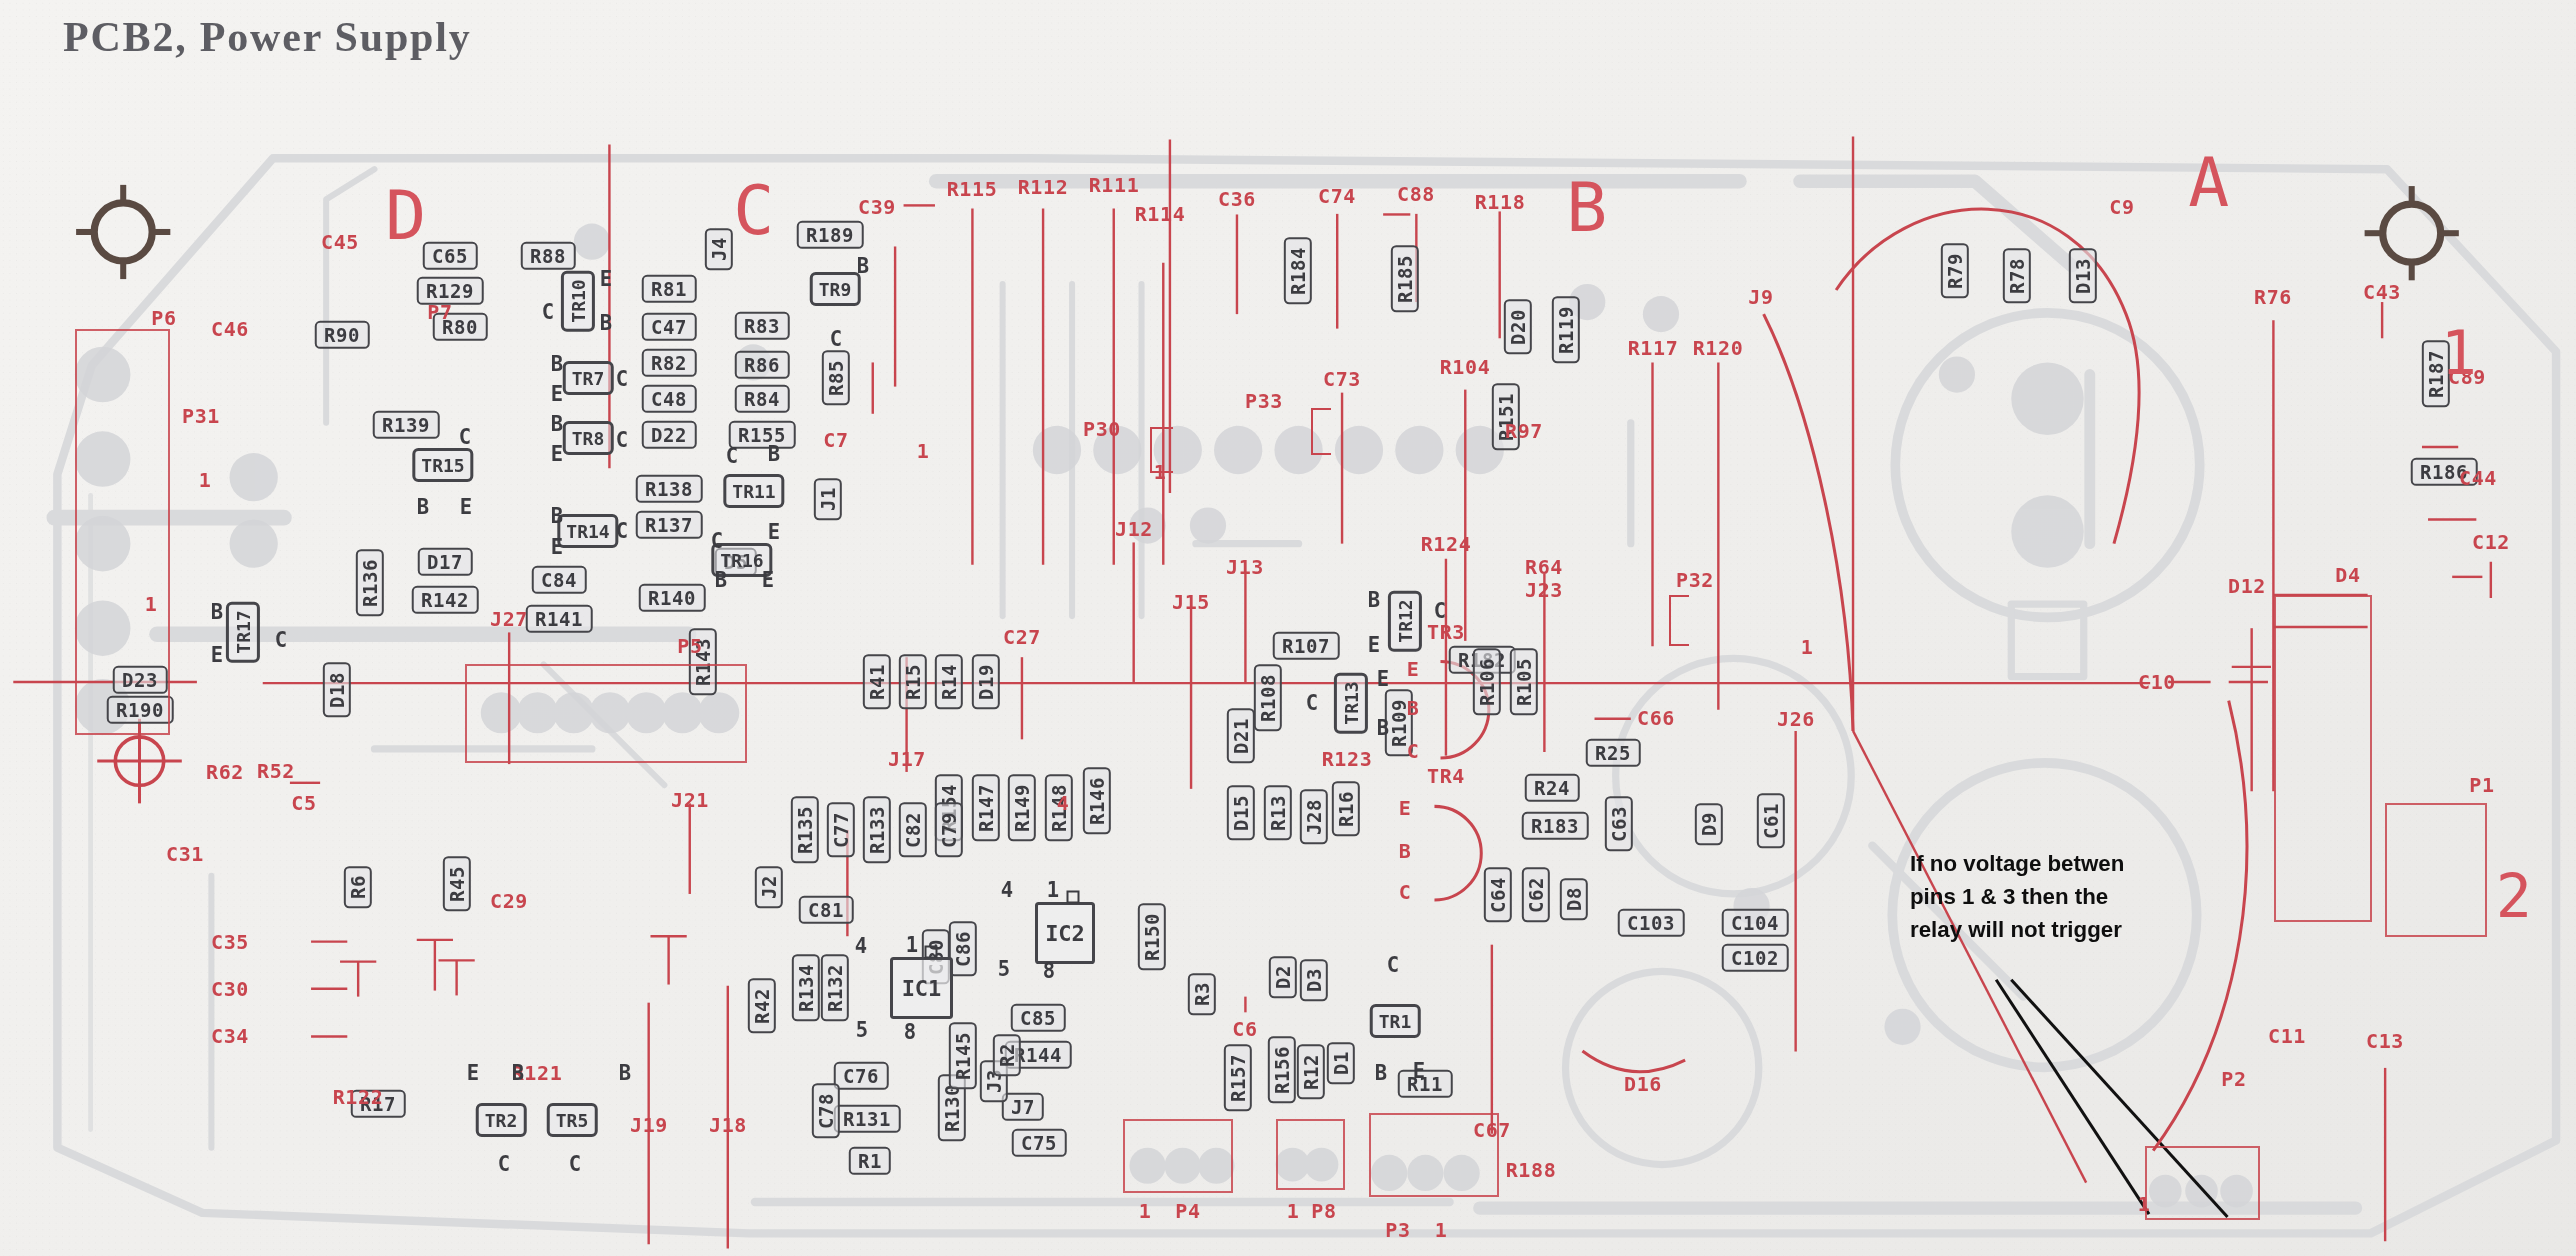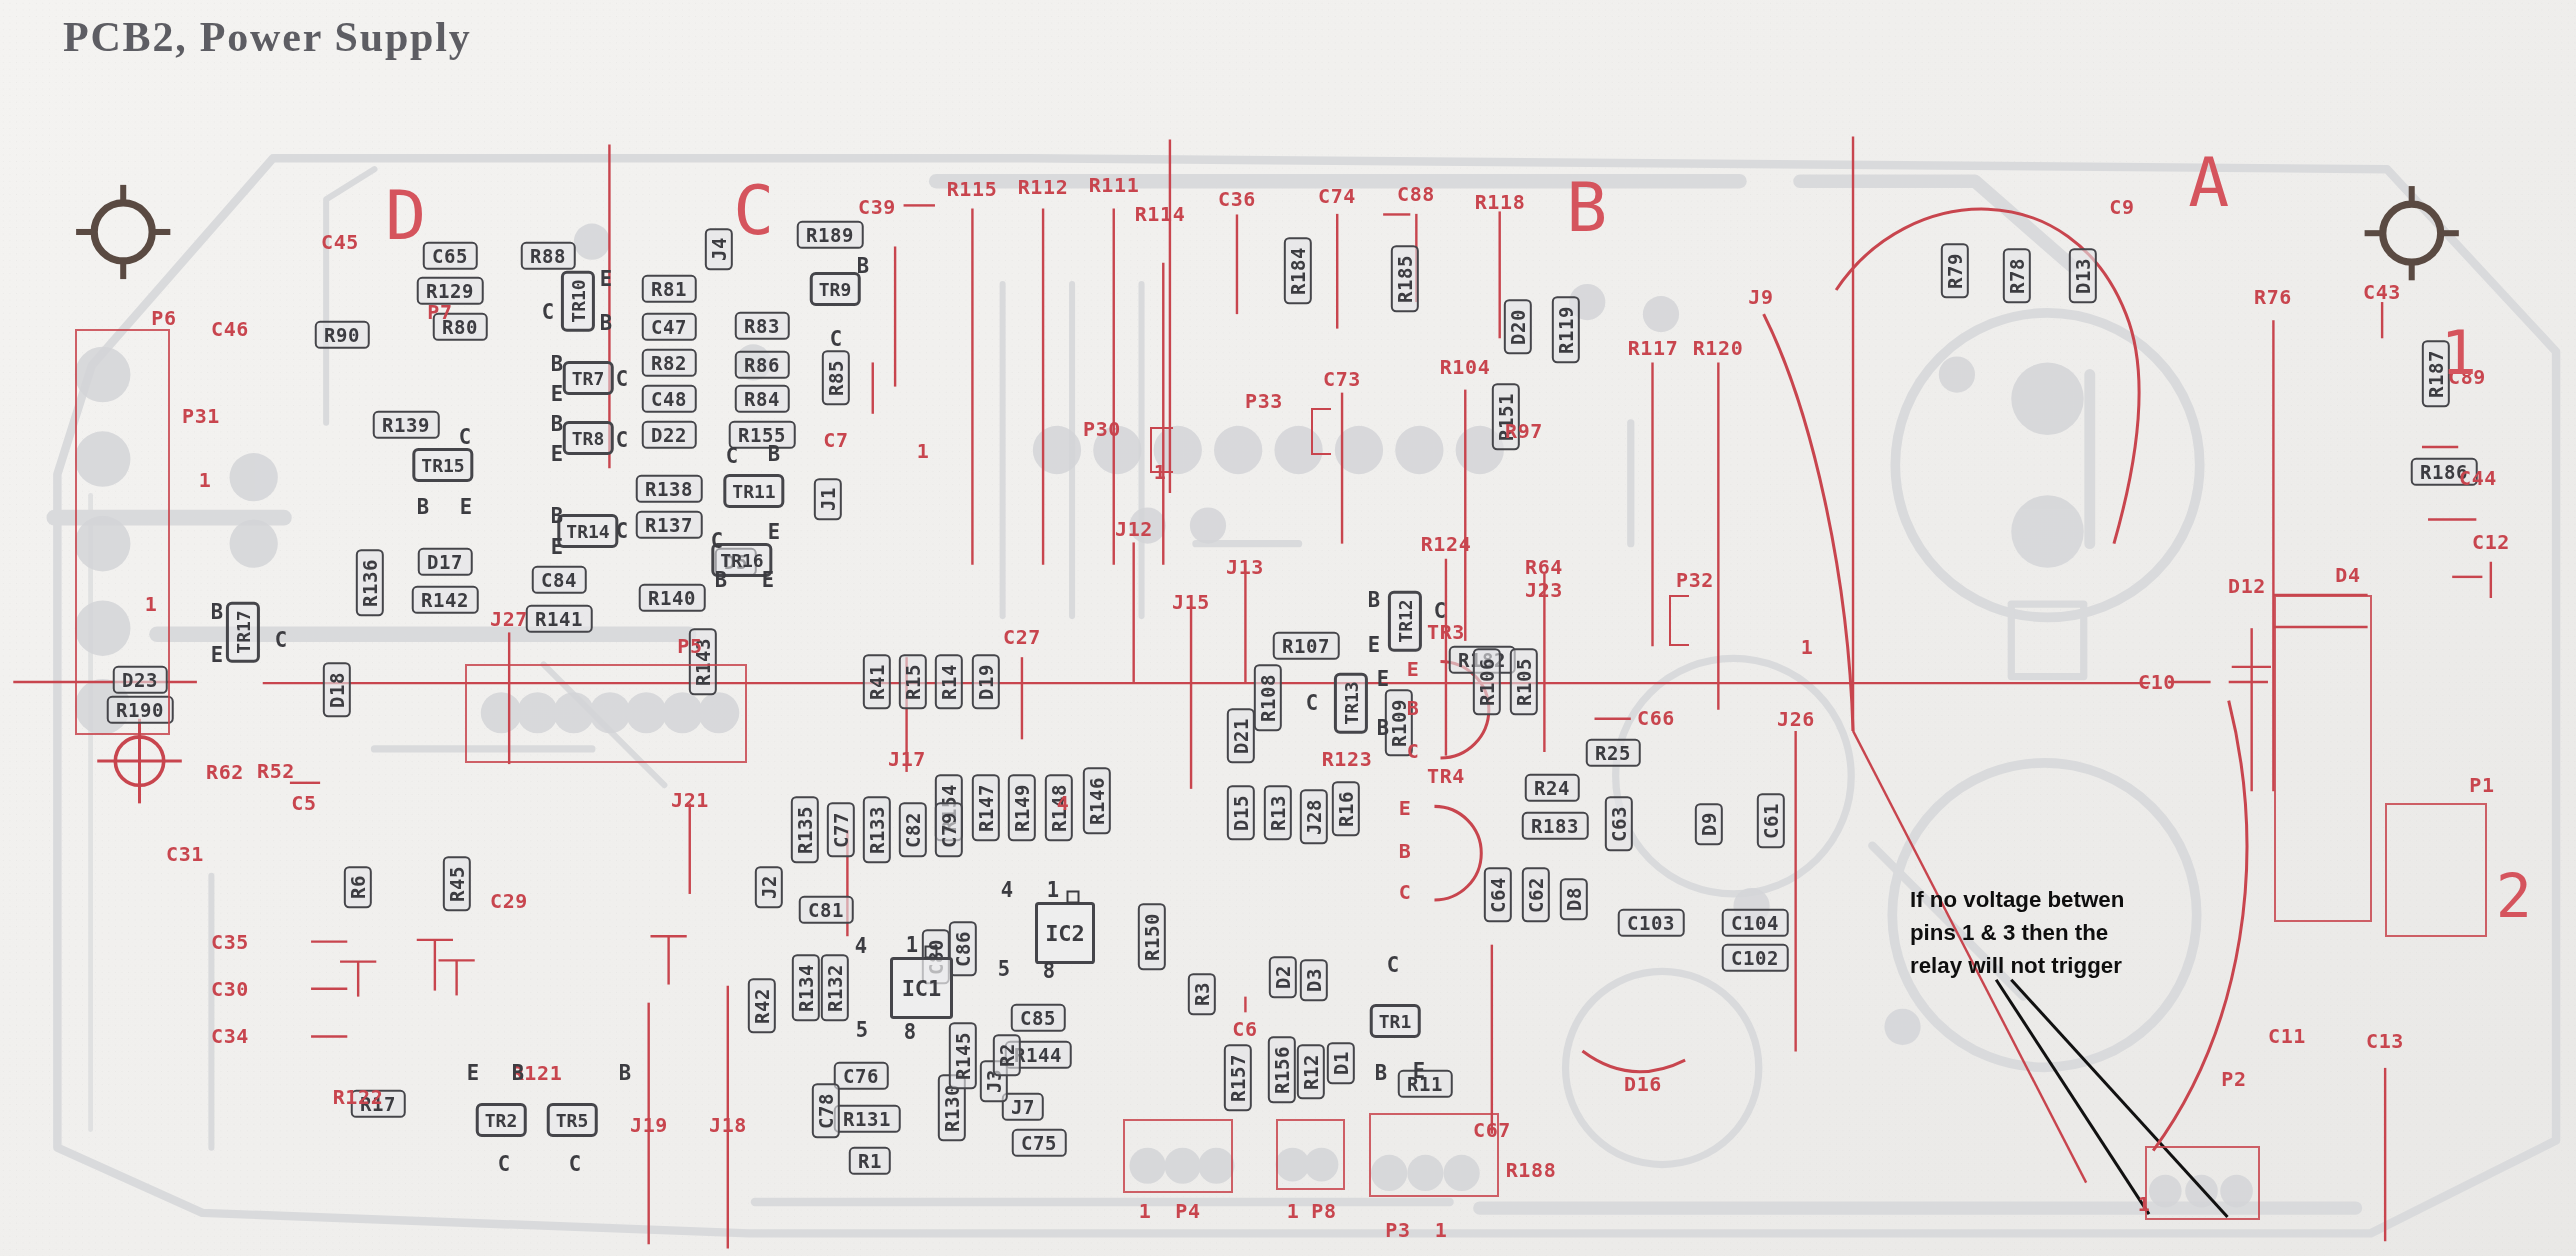--- a/index.html
+++ b/index.html
@@ -203,21 +203,21 @@
       </g>
       <g>
         <circle cx="231" cy="1260" r="40" fill="none" stroke="#c8454e" stroke-width="6"></circle>
         <line x1="231" y1="1190" x2="231" y2="1330" stroke="#c8454e" stroke-width="5"></line>
         <line x1="161" y1="1260" x2="301" y2="1260" stroke="#c8454e" stroke-width="5"></line>
       </g>
     </svg>
 
   <div class="title">PCB2, Power Supply</div>
 
-  <div class="anno" style="left: 1910px; top: 883px;">
+  <div class="anno" style="left: 1910px; top: 847px;">
     <div>If no voltage betwen</div>
     <div>pins 1 &amp; 3 then the</div>
     <div>relay will not trigger</div>
   </div>
 
   <div id="items">
       <div class="cbox" style="left: 450px; top: 256px;">C65</div>
       <div class="cbox" style="left: 548px; top: 256px;">R88</div>
       <div class="cbox" style="left: 450px; top: 291px;">R129</div>
       <div class="cbox" style="left: 460px; top: 327px;">R80</div>

